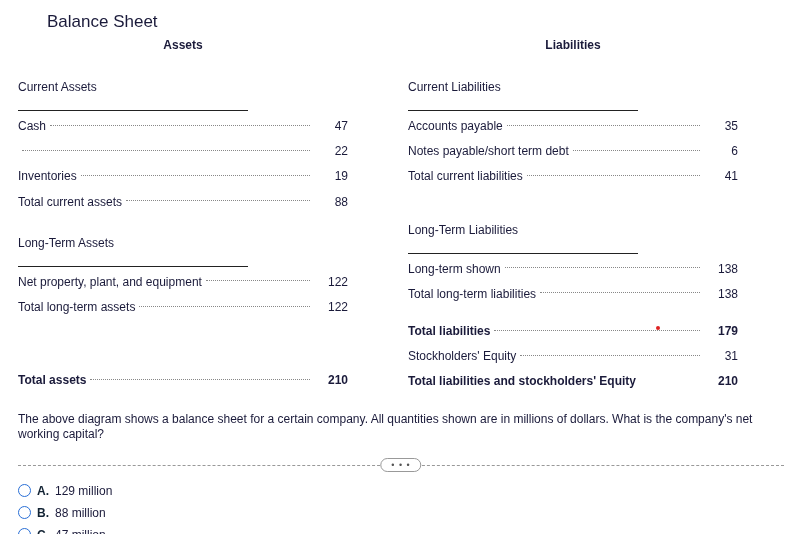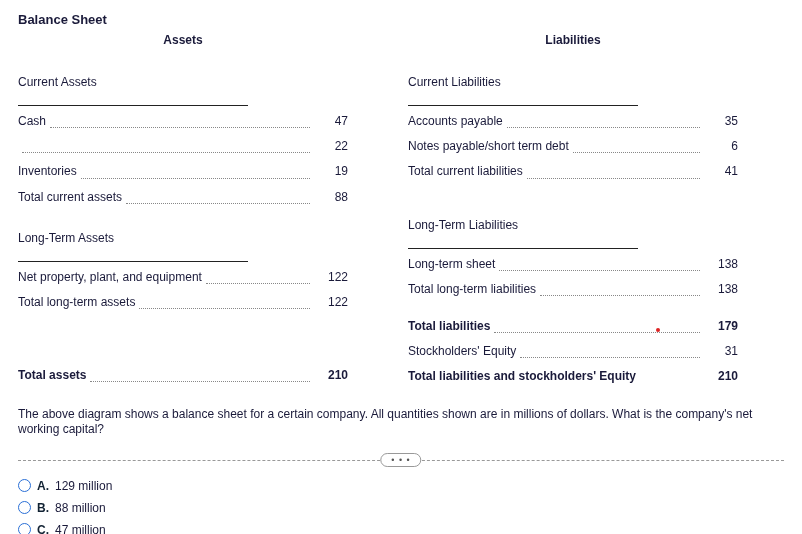--- a/index.html
+++ b/index.html
@@ -3,35 +3,35 @@
   <meta charset="utf-8">
   <style>
     * { box-sizing: border-box; margin: 0; padding: 0; }
     body {
       font-family: Arial, Helvetica, sans-serif;
       font-size: 12px;
       color: #1a1a3a;
       padding: 12px 18px;
       width: 802px;
     }
-    .title { font-weight: bold; font-size: 13px; margin-bottom: 6px; }
+    .title { font-weight: normal; font-size: 17px; margin-bottom: 6px; margin-left: 29px; }
     .sheet { display: flex; gap: 60px; }
     .col { width: 330px; }
     .col-h { font-weight: bold; text-align: center; margin-bottom: 22px; }
     .subhead {
       border-bottom: 1px solid #222;
       padding-bottom: 16px;
       margin-bottom: 6px;
       margin-top: 6px;
       display: inline-block;
       min-width: 230px;
     }
     .row {
       display: flex;
-      align-items: flex-end;
+      align-items: center;
       margin-bottom: 6px;
       line-height: 1.6;
     }
     .label { white-space: nowrap; }
     .dots {
       flex: 1;
       border-bottom: 1.5px dotted #888;
       margin: 0 4px 3px 4px;
       min-width: 12px;
       position: relative;
@@ -154,21 +154,21 @@
     <div class="row">
       <span class="label">Total current liabilities</span>
       <span class="dots"></span>
       <span class="val">41</span>
     </div>
 
     <div class="spacer"></div><div class="spacer"></div>
     <div class="subhead">Long-Term Liabilities</div>
 
     <div class="row">
-      <span class="label">Long-term sheet</span>
+      <span class="label">Long-term shown</span>
       <span class="dots"></span>
       <span class="val">138</span>
     </div>
     <div class="row">
       <span class="label">Total long-term liabilities</span>
       <span class="dots"></span>
       <span class="val">138</span>
     </div>
 
     <div class="spacer"></div>

